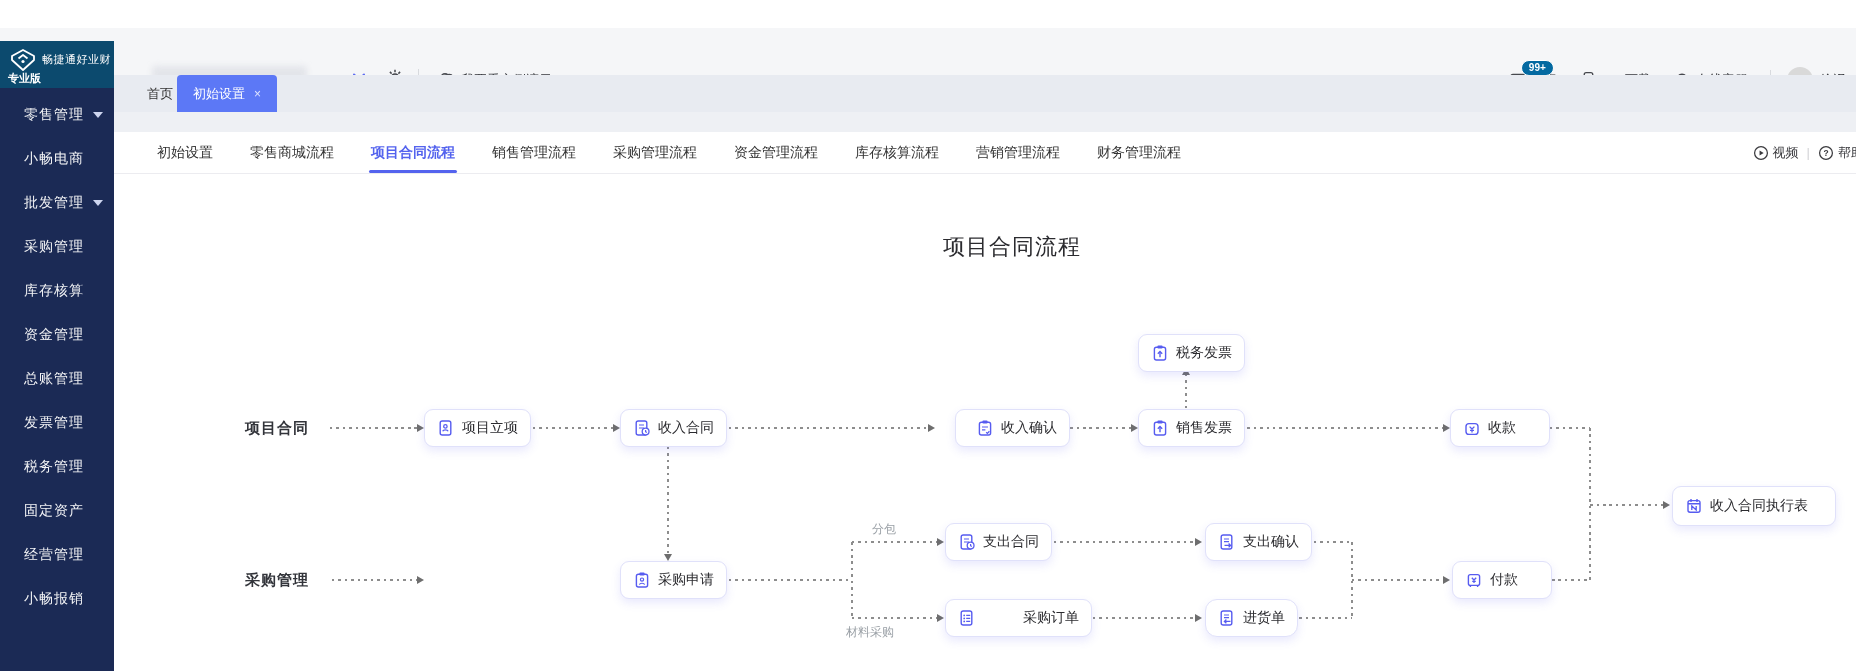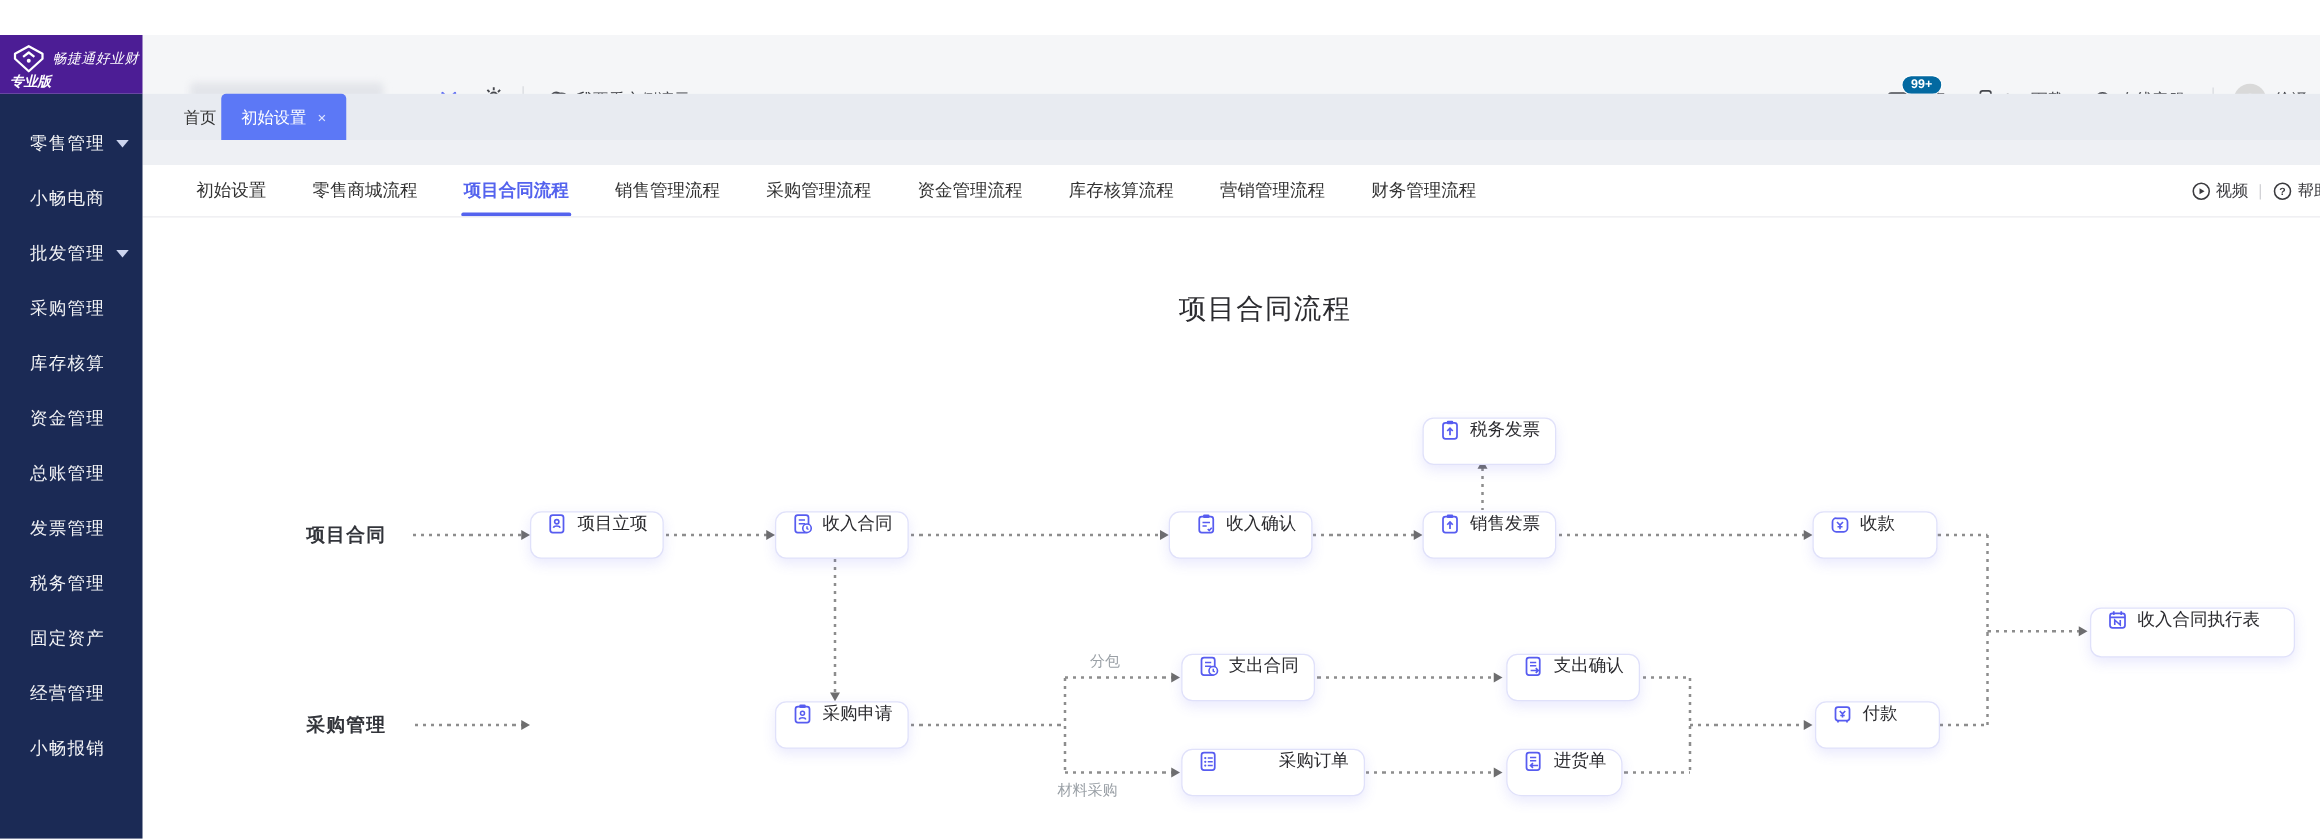--- a/index.html
+++ b/index.html
@@ -2,21 +2,21 @@
 <html><head>
 <meta charset="utf-8">
 <style>
   * { margin:0; padding:0; box-sizing:border-box; }
   html,body { width:1856px; height:671px; overflow:hidden; }
   body { font-family:"Liberation Sans","DejaVu Sans",sans-serif; font-size:14px; color:#262626; background:#fff; position:relative; }
 
   
   .topstrip { position:absolute; left:0; top:0; width:1856px; height:28px; background:#ffffff; }
   .header { position:absolute; left:0; top:28px; width:1856px; height:47px; background:#f5f6f8; }
-  .logoblock { position:absolute; left:0; top:28px; width:114px; height:47px; background:#4c1d95; z-index:5;font-style:italic; }
+  .logoblock { position:absolute; left:0; top:41px; width:114px; height:47px; background:#0c4a6e; z-index:5; }
   .logomark { position:absolute; left:9px; top:7px; }
   .brandname { position:absolute; left:42px; top:11px; color:#fff; font-size:11px; letter-spacing:.5px; white-space:nowrap; }
   .edition { position:absolute; left:8px; top:30px; color:#fff; font-size:11px; font-weight:bold; }
 
   .blurfield { position:absolute; left:152px; top:38px; width:155px; height:24px; background:#e3e5ea; border-radius:4px; filter:blur(3px); }
   .fieldline { position:absolute; left:126px; top:67px; width:246px; height:1px; background:#dcdee3; }
   .hicon { position:absolute; display:flex; align-items:center; justify-content:center; }
   .hdr-right { position:absolute; right:0; top:28px; height:47px; display:flex; align-items:center; white-space:nowrap; }
   .hdr-item { display:flex; align-items:center; gap:5px; margin-right:22px; font-size:13px; color:#33353a; cursor:pointer; position:relative; }
   .badge { position:absolute; top:-11px; left:12px; background:#0369a1; color:#fff; font-size:10px; font-weight:bold; border-radius:9px; padding:1px 7px; line-height:12px; border:1px solid #fff; }
@@ -39,21 +39,21 @@
   .wtab.active { color:#5463ee; font-weight:bold; }
   .wtab.active::after { content:""; position:absolute; left:0; right:0; bottom:0; height:3px; background:#5463ee; border-radius:2px; }
   .wtabs-line { position:absolute; left:0; top:41px; width:1742px; height:1px; background:#ececf0; }
   .wtabs-right { position:absolute; right:-8px; top:0; height:41px; display:flex; align-items:center; gap:8px; font-size:13px; color:#3a3a3e; white-space:nowrap; }
   .wtabs-right .sep { color:#d2d2d6; }
   .rt-item { display:flex; align-items:center; gap:4px; cursor:pointer; }
 
   
   .flow-title { position:absolute; left:1012px; top:232px; transform:translateX(-50%); font-size:22px; font-weight:500; color:#2b2b2f; letter-spacing:1px; }
   .flow-layer { position:absolute; left:0; top:0; width:1856px; height:671px; pointer-events:none; }
-  .node { position:absolute; display:flex; align-items:flex-start; gap:7px; padding:0 12px; height:38px; background:#fff; border:1px solid #e0e1fa; border-radius:9px; box-shadow:0 4px 10px rgba(99,102,241,.14); font-size:14px; color:#2b2b2f; z-index:2; pointer-events:auto; cursor:pointer; white-space:nowrap; }
+  .node { position:absolute; display:flex; align-items:center; gap:7px; padding:0 12px; height:38px; background:#fff; border:1px solid #e0e1fa; border-radius:9px; box-shadow:0 4px 10px rgba(99,102,241,.14); font-size:14px; color:#2b2b2f; z-index:2; pointer-events:auto; cursor:pointer; white-space:nowrap; }
   .node .nicon { display:flex; }
   .rowlabel { position:absolute; font-size:15px; font-weight:bold; color:#32343a; letter-spacing:1px; z-index:2; }
   .branchlabel { position:absolute; font-size:12px; color:#9aa0a6; z-index:2; }
   .edge { position:absolute; z-index:1; }
   .edge-h { height:2px; background-image:repeating-linear-gradient(to right,#8d8d8d 0 2.5px,transparent 2.5px 6.5px); }
   .edge-v { width:2px; background-image:repeating-linear-gradient(to bottom,#8d8d8d 0 2.5px,transparent 2.5px 6.5px); }
   .arr { position:absolute; width:0; height:0; z-index:1; }
   .arr-right { border-top:4px solid transparent; border-bottom:4px solid transparent; border-left:7px solid #6e6e6e; }
   .arr-down { border-left:4px solid transparent; border-right:4px solid transparent; border-top:7px solid #6e6e6e; }
   .arr-up { border-left:4px solid transparent; border-right:4px solid transparent; border-bottom:7px solid #6e6e6e; }
@@ -200,21 +200,21 @@
       <span class="nicon">
         <svg width="18" height="18" viewBox="0 0 18 18">
           <rect x="3.2" y="2" width="10.6" height="14" rx="2" fill="#fff" stroke="#575cf0" stroke-width="1.4"></rect>
           <path d="M6 6h5M6 9h5" stroke="#575cf0" stroke-width="1.2"></path>
           <circle cx="12.6" cy="12.6" r="3.4" fill="#fff" stroke="#575cf0" stroke-width="1.3"></circle>
           <path d="M12.6 11v1.8l1.2.8" fill="none" stroke="#575cf0" stroke-width="1.2"></path>
         </svg>
       </span>
       <span>收入合同</span>
     </div>
-    <div class="node" style="left: 935px; top: 409px; min-width: 96px; padding-left: 20px;">
+    <div class="node" style="left: 955px; top: 409px; min-width: 96px; padding-left: 20px;">
       <span class="nicon">
         <svg width="18" height="18" viewBox="0 0 18 18">
           <rect x="3.4" y="3.2" width="11.2" height="12.8" rx="2" fill="#fff" stroke="#575cf0" stroke-width="1.4"></rect>
           <rect x="6.4" y="1.6" width="5.2" height="2.8" rx="1" fill="#575cf0"></rect>
           <path d="M6 8h6M6 10.8h3.4" stroke="#575cf0" stroke-width="1.2"></path>
           <path d="M10.2 13.2l1.2 1.2 2-2.2" fill="none" stroke="#575cf0" stroke-width="1.3"></path>
         </svg>
       </span>
       <span>收入确认</span>
     </div>

